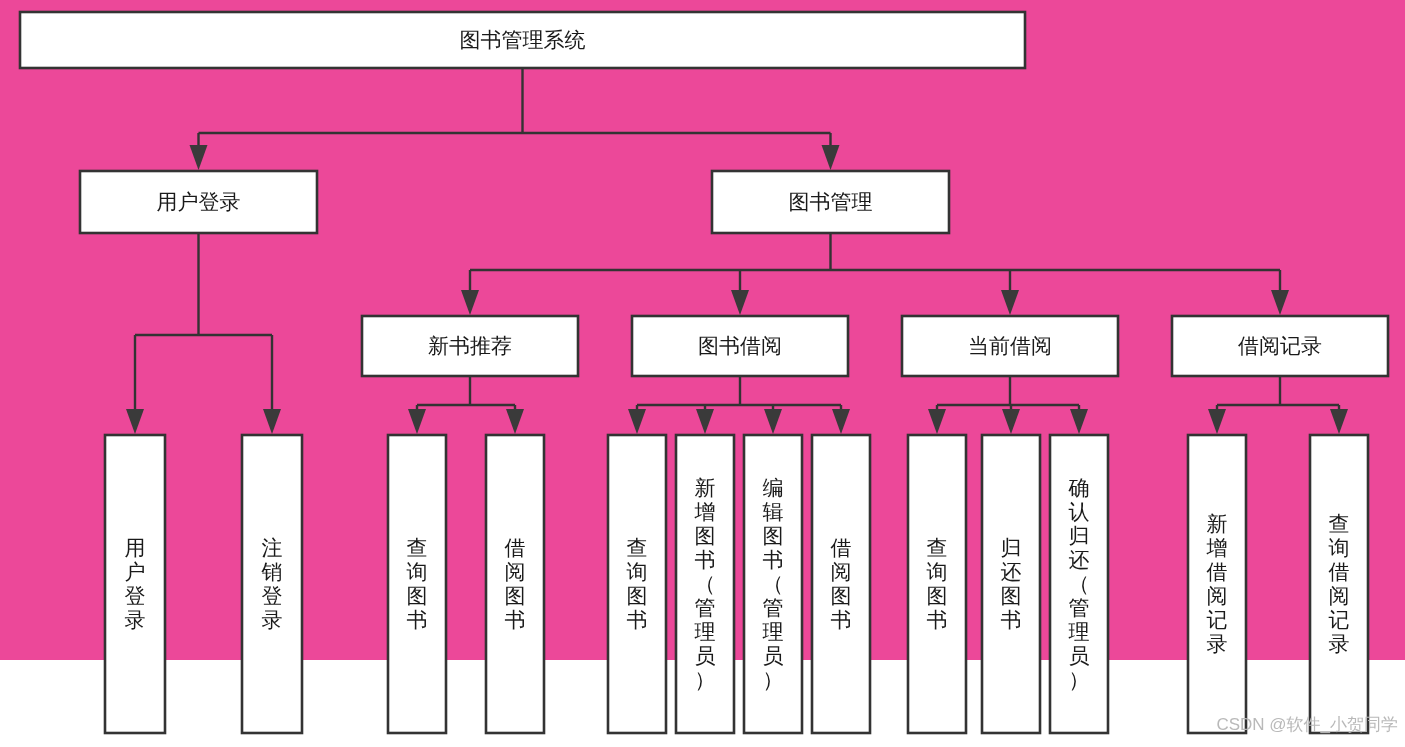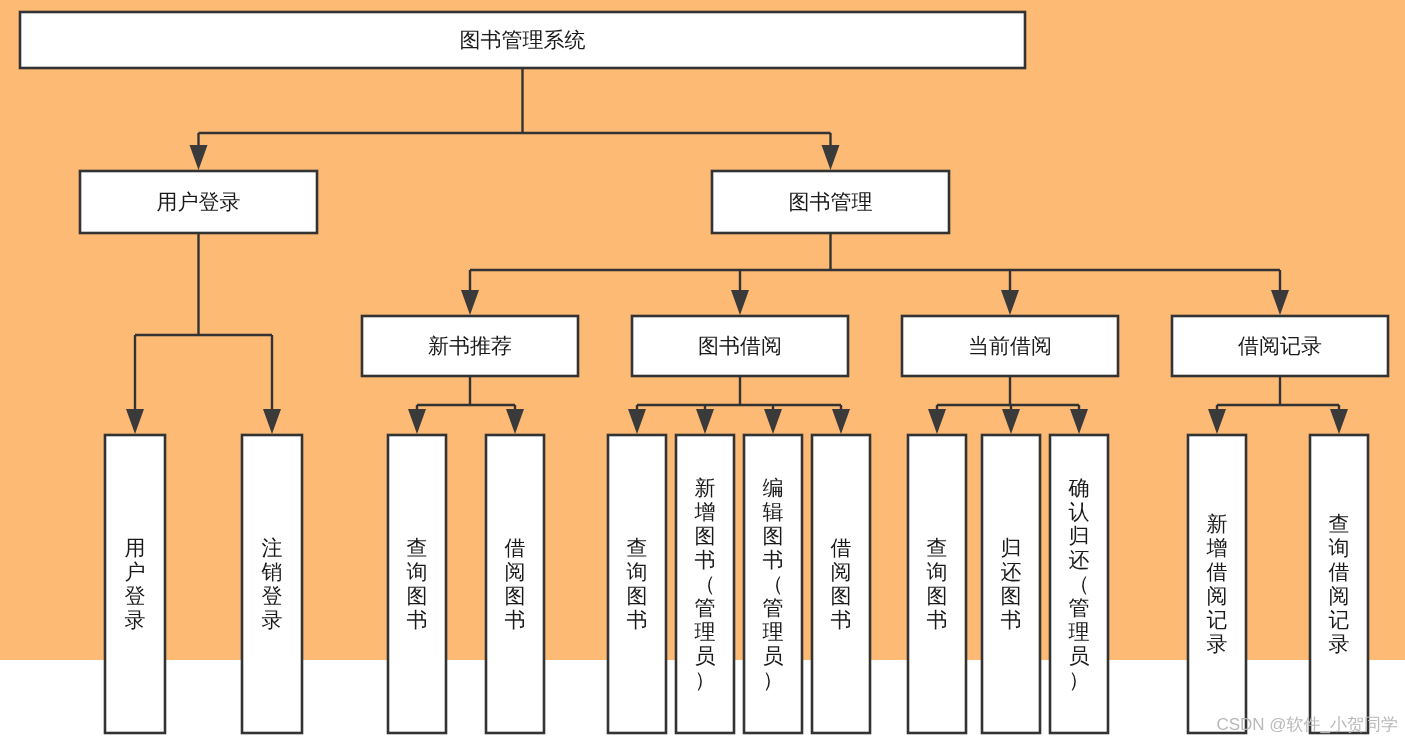--- a/index.html
+++ b/index.html
@@ -11,21 +11,21 @@
   body {
     width: 1405px;
     height: 747px;
     font-family: "Liberation Sans", "DejaVu Sans", sans-serif;
     overflow: hidden;
   }
   #diagram-root {
     position: relative;
     width: 1405px;
     height: 660px;
-    background: #fdba74;
+    background: #ec4899;
   }
   svg#diagram-canvas {
     position: absolute;
     left: 0;
     top: 0;
     width: 1405px;
     height: 747px;
     display: block;
   }
   .node-box {

